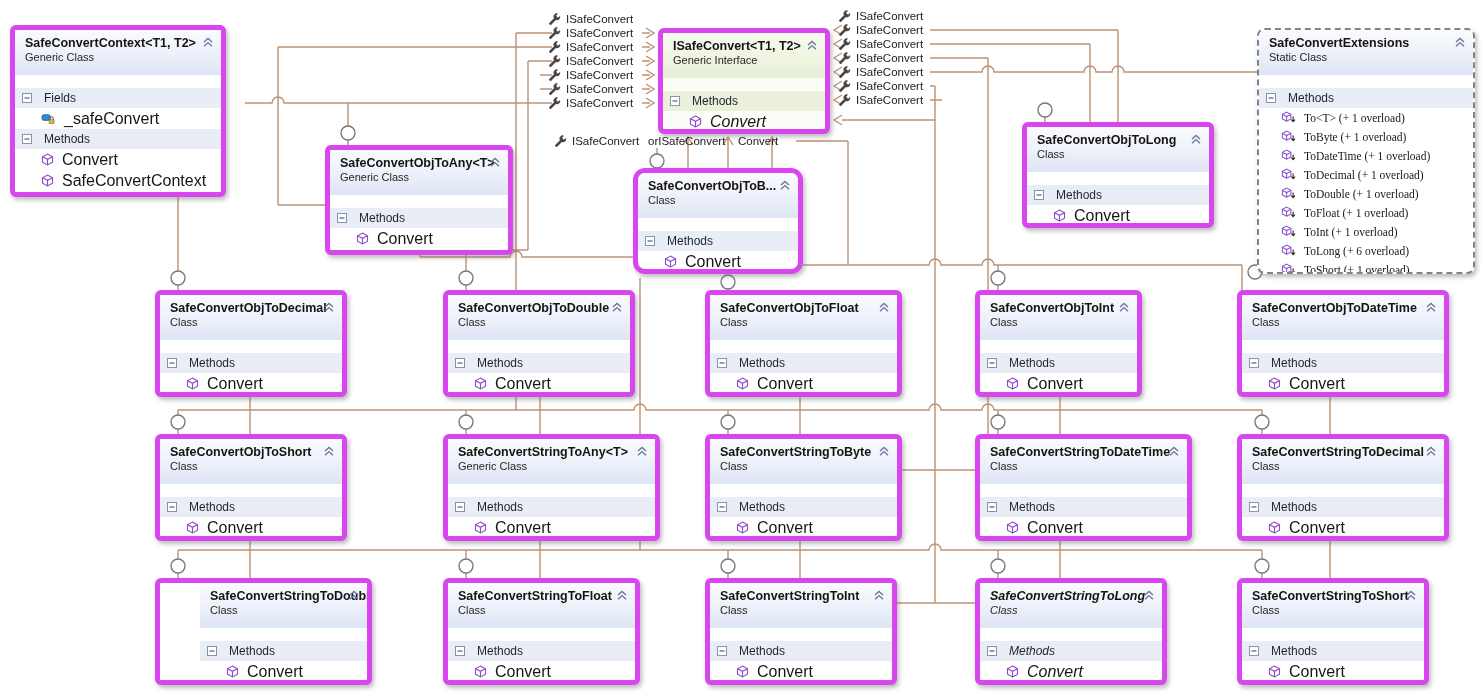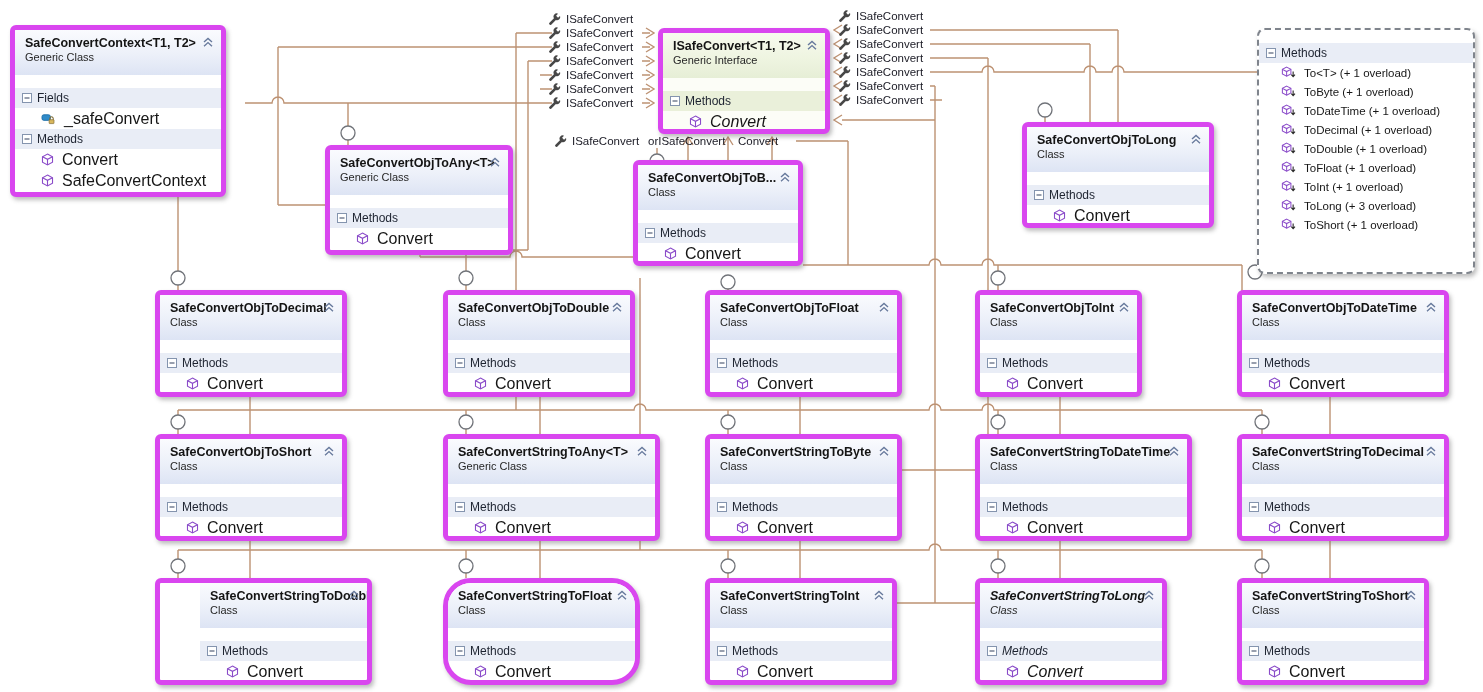--- a/index.html
+++ b/index.html
@@ -12,26 +12,26 @@
   .cbox.static{border:2px dashed #7f848c;border-radius:8px;}
   .cbox.interface{background:#fcfdf7;}
 
   .hdr{position:relative;height:45px;padding:6px 10px 0;box-sizing:border-box;
        background:linear-gradient(180deg,#fafbfe 0%,#ecf0f9 55%,#dde4f4 100%);}
   .interface .hdr{background:linear-gradient(180deg,#f7faee 0%,#eef4e0 60%,#e6eed6 100%);}
   .title{font-size:12.5px;font-weight:bold;color:#141414;white-space:nowrap;}
   .sub{font-size:11px;color:#262626;margin-top:1px;}
   .chev{position:absolute;top:7px;right:7px;line-height:0;cursor:pointer;}
   .spacer{height:13px;}
-  .band{height:20px;display:flex;align-items:center;gap:5px;padding-left:7px;
+  .band{height:20px;display:flex;align-items:center;gap:12px;padding-left:7px;
         background:#e9edf6;font-size:12px;color:#1d2330;}
   .interface .band{background:#eaf0da;}
   .mrow{height:21px;display:flex;align-items:center;gap:8px;padding-left:26px;
         font-size:16px;color:#161616;white-space:nowrap;}
-  .cbox.static .mrow{height:19px;font-size:11.5px;padding-left:22px;}
+  .cbox.static .mrow{height:19px;font-size:11.5px;padding-left:22px;font-family:Liberation Serif, serif;}
   .interface .mname{font-style:italic;}
   .micon{line-height:0;flex:none;}
 
   .conn-label{position:absolute;display:flex;align-items:center;gap:5px;height:16px;
               font-size:11.5px;color:#1b1b25;white-space:nowrap;cursor:default;}
   .wrench{line-height:0;flex:none;}
 </style>
 </head>
 <body>
 
@@ -146,21 +146,21 @@
        <span>Methods</span>
         </div>
         <div class="mrow">
          <span class="micon"><svg width="13" height="13" viewBox="0 0 14 14">
               <path d="M7 1.2 12.4 4v6L7 12.8 1.6 10V4z" fill="#fff" stroke="#8a4bc9" stroke-width="1.2"></path>
               <path d="M1.6 4 7 6.8 12.4 4M7 6.8v6" fill="none" stroke="#8a4bc9" stroke-width="1.2"></path>
             </svg></span>
          <span class="mname">Convert</span>
         </div>
       </div>
-      <div class="cbox class" style="left: 633px; top: 160px; width: 170px; height: 106px;">
+      <div class="cbox class" style="left: 633px; top: 168px; width: 170px; height: 106px; border-radius: 12px;">
         <div class="hdr">
       <div class="title">SafeConvertObjToB...</div>
       <div class="sub">Class</div>
       <span class="chev"><svg width="12" height="11" viewBox="0 0 12 11">
               <path d="M2 5 6 1.4 10 5M2 9.2 6 5.6l4 3.6" fill="none" stroke="#67799c" stroke-width="1.4"></path>
             </svg></span>
     </div>
         <div class="spacer"></div>
         <div class="band">
        <span class="micon"><svg width="10" height="10" viewBox="0 0 10 10">
@@ -195,20 +195,27 @@
         </div>
         <div class="mrow">
          <span class="micon"><svg width="13" height="13" viewBox="0 0 14 14">
               <path d="M7 1.2 12.4 4v6L7 12.8 1.6 10V4z" fill="#fff" stroke="#8a4bc9" stroke-width="1.2"></path>
               <path d="M1.6 4 7 6.8 12.4 4M7 6.8v6" fill="none" stroke="#8a4bc9" stroke-width="1.2"></path>
             </svg></span>
          <span class="mname">Convert</span>
         </div>
       </div>
       <div class="cbox static" style="left: 1257px; top: 28px; width: 218px; height: 246px;">
+        <div class="hdr">
+      <div class="title">SafeConvertExtensions</div>
+      <div class="sub">Static Class</div>
+      <span class="chev"><svg width="12" height="11" viewBox="0 0 12 11">
+              <path d="M2 5 6 1.4 10 5M2 9.2 6 5.6l4 3.6" fill="none" stroke="#67799c" stroke-width="1.4"></path>
+            </svg></span>
+    </div>
         <div class="spacer"></div>
         <div class="band">
        <span class="micon"><svg width="10" height="10" viewBox="0 0 10 10">
               <rect x="0.5" y="0.5" width="9" height="9" fill="#fff" stroke="#8494ae"></rect>
               <path d="M2.5 5h5" stroke="#33415e" stroke-width="1.2"></path>
             </svg></span>
        <span>Methods</span>
         </div>
         <div class="mrow">
          <span class="micon"><svg width="15" height="13" viewBox="0 0 16 14">
@@ -265,21 +272,21 @@
               <path d="M13 6v5M11 9.3l2 2.2 2-2.2" fill="none" stroke="#2b2b2b" stroke-width="1.2"></path>
             </svg></span>
          <span class="mname">ToInt (+ 1 overload)</span>
         </div>
         <div class="mrow">
          <span class="micon"><svg width="15" height="13" viewBox="0 0 16 14">
               <path d="M6 1.2 10.6 3.6v5L6 11 1.4 8.6v-5z" fill="#fff" stroke="#8a4bc9" stroke-width="1.1"></path>
               <path d="M1.4 3.6 6 6l4.6-2.4M6 6v5" fill="none" stroke="#8a4bc9" stroke-width="1.1"></path>
               <path d="M13 6v5M11 9.3l2 2.2 2-2.2" fill="none" stroke="#2b2b2b" stroke-width="1.2"></path>
             </svg></span>
-         <span class="mname">ToLong (+ 3 overload)</span>
+         <span class="mname">ToLong (+ 6 overload)</span>
         </div>
         <div class="mrow">
          <span class="micon"><svg width="15" height="13" viewBox="0 0 16 14">
               <path d="M6 1.2 10.6 3.6v5L6 11 1.4 8.6v-5z" fill="#fff" stroke="#8a4bc9" stroke-width="1.1"></path>
               <path d="M1.4 3.6 6 6l4.6-2.4M6 6v5" fill="none" stroke="#8a4bc9" stroke-width="1.1"></path>
               <path d="M13 6v5M11 9.3l2 2.2 2-2.2" fill="none" stroke="#2b2b2b" stroke-width="1.2"></path>
             </svg></span>
          <span class="mname">ToShort (+ 1 overload)</span>
         </div>
       </div>
@@ -540,21 +547,21 @@
        <span>Methods</span>
         </div>
         <div class="mrow">
          <span class="micon"><svg width="13" height="13" viewBox="0 0 14 14">
               <path d="M7 1.2 12.4 4v6L7 12.8 1.6 10V4z" fill="#fff" stroke="#8a4bc9" stroke-width="1.2"></path>
               <path d="M1.6 4 7 6.8 12.4 4M7 6.8v6" fill="none" stroke="#8a4bc9" stroke-width="1.2"></path>
             </svg></span>
          <span class="mname">Convert</span>
         </div>
       </div>
-      <div class="cbox class" style="left: 443px; top: 578px; width: 197px; height: 107px; border-radius: 28px;">
+      <div class="cbox class" style="left: 443px; top: 578px; width: 197px; height: 107px;">
         <div class="hdr">
       <div class="title">SafeConvertStringToFloat</div>
       <div class="sub">Class</div>
       <span class="chev"><svg width="12" height="11" viewBox="0 0 12 11">
               <path d="M2 5 6 1.4 10 5M2 9.2 6 5.6l4 3.6" fill="none" stroke="#67799c" stroke-width="1.4"></path>
             </svg></span>
     </div>
         <div class="spacer"></div>
         <div class="band">
        <span class="micon"><svg width="10" height="10" viewBox="0 0 10 10">

